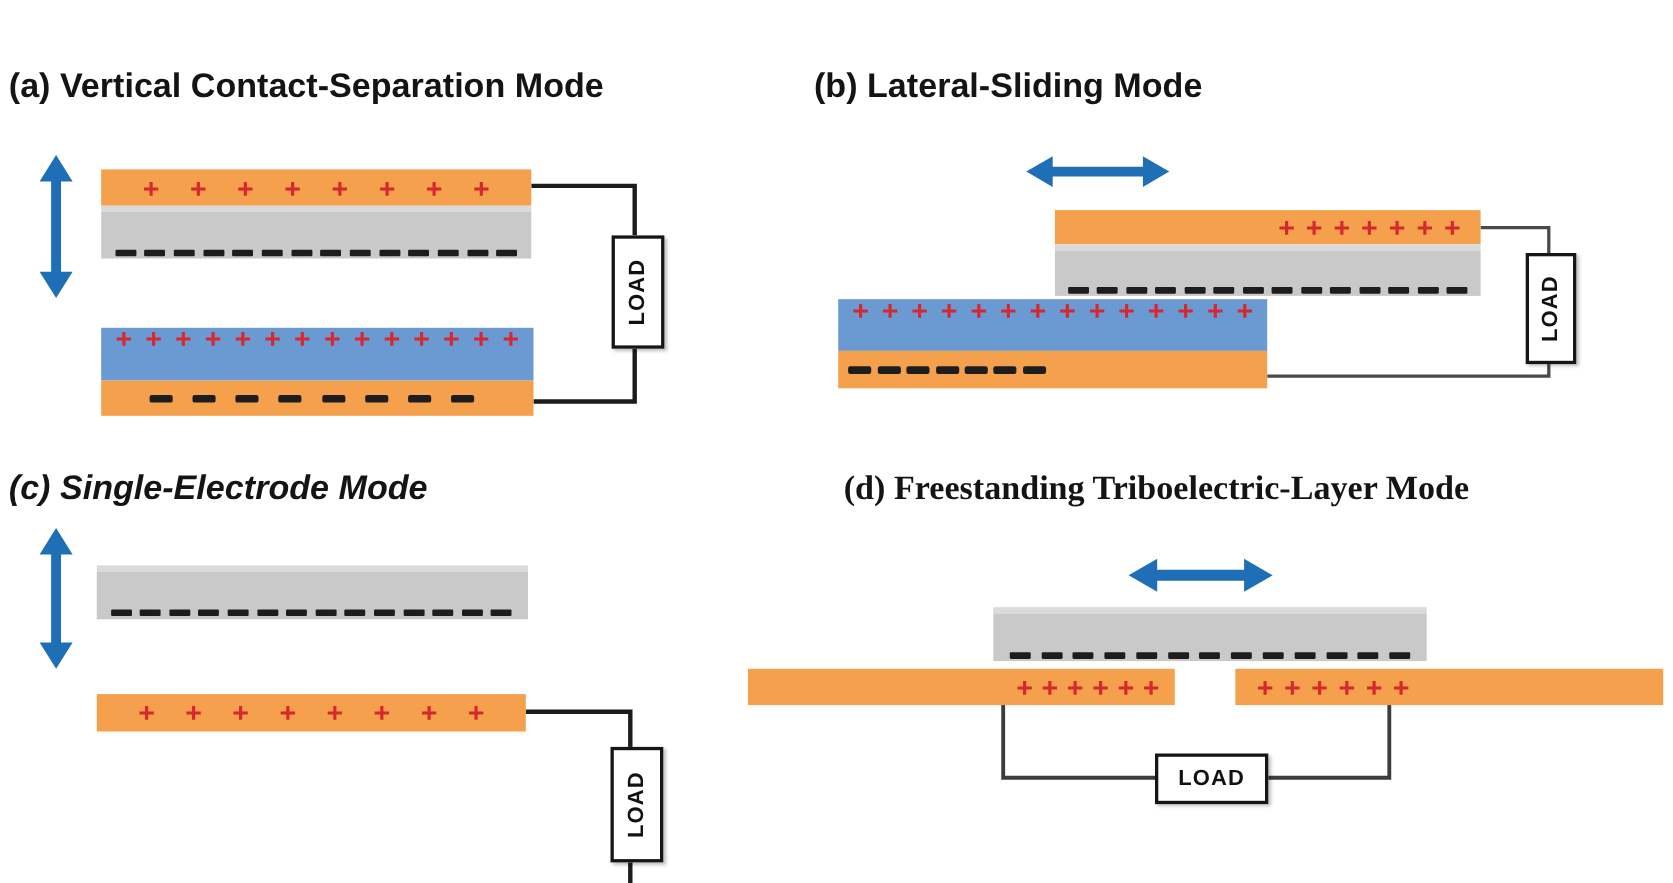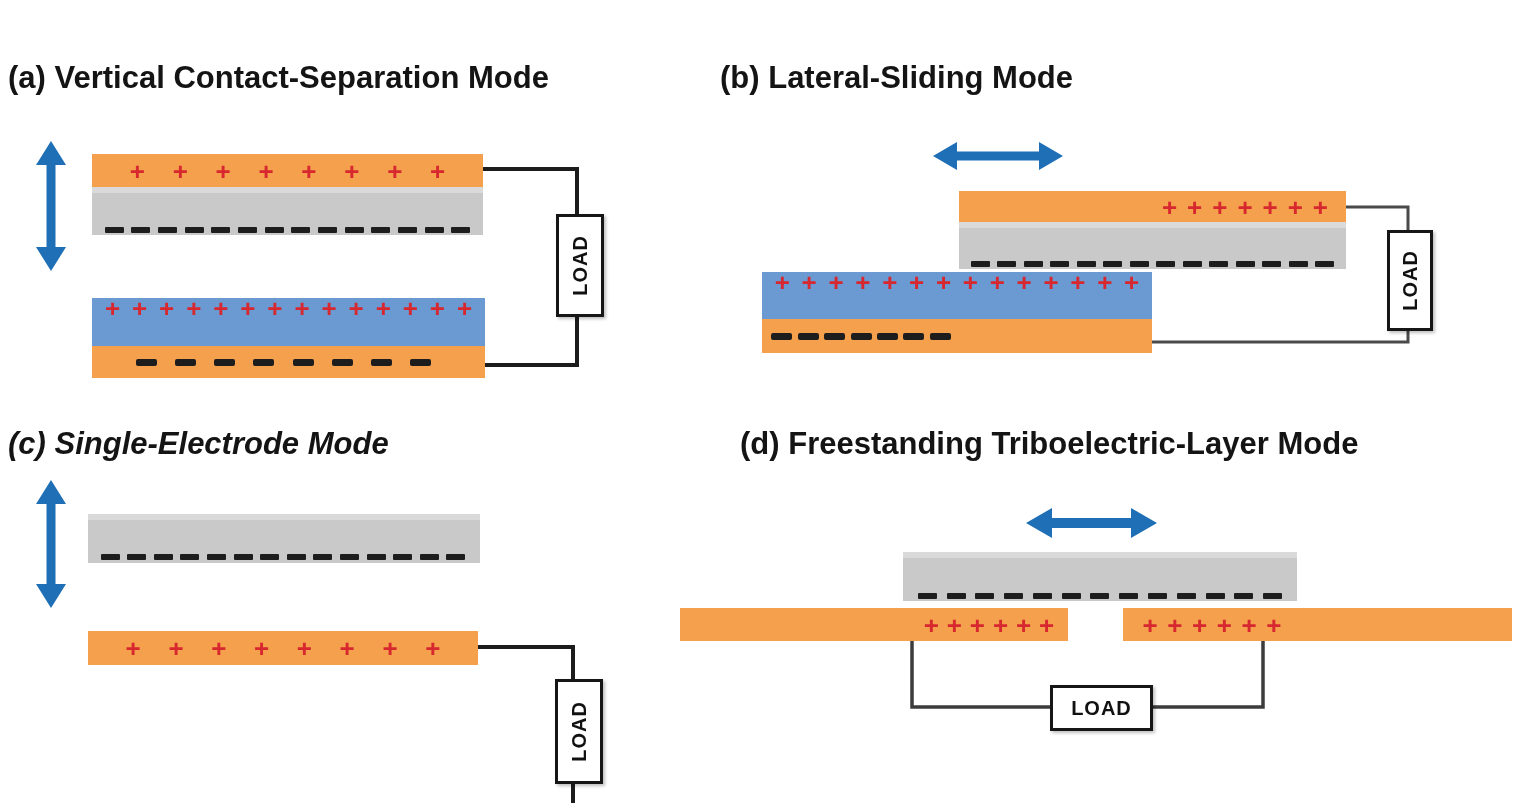--- a/index.html
+++ b/index.html
@@ -113,21 +113,21 @@
           <span class="minus-bar"></span>
           <span class="minus-bar"></span>
         </div>
     </div>
     <div class="load-box vertical" style="left:556px;top:176px;width:42px;height:97px;">
       <span>LOAD</span>
     </div>
   </div>
 
   <div>
-    <div class="panel-title" style="left:720px;top:22px;">(b) Lateral-Sliding Mode</div>
+    <div class="panel-title" style="left:740px;top:22px;">(b) Lateral-Sliding Mode</div>
 
     <div class="bar orange" style="left:959px;top:153px;width:387px;height:31px;">
       <div class="charge-row" style="right:8px;width:186px;top:0;bottom:0;">
           <span class="plus">+</span>
           <span class="plus">+</span>
           <span class="plus">+</span>
           <span class="plus">+</span>
           <span class="plus">+</span>
           <span class="plus">+</span>
           <span class="plus">+</span>
@@ -217,21 +217,21 @@
           <span class="plus">+</span>
           <span class="plus">+</span>
         </div>
     </div>
     <div class="load-box vertical" style="left:555px;top:641px;width:42px;height:99px;">
       <span>LOAD</span>
     </div>
   </div>
 
   <div>
-    <div class="panel-title" style="left:740px;top:388px;">(d) Freestanding Triboelectric-Layer Mode</div>
+    <div class="panel-title" style="left:767px;top:388px;font-family:Liberation Serif, serif;">(d) Freestanding Triboelectric-Layer Mode</div>
 
     <div class="bar gray" style="left:903px;top:514px;width:394px;height:49px;">
       <div class="charge-row dash-row" style="left:5px;right:5px;bottom:1px;height:8px;">
           <span class="minus-bar"></span>
           <span class="minus-bar"></span>
           <span class="minus-bar"></span>
           <span class="minus-bar"></span>
           <span class="minus-bar"></span>
           <span class="minus-bar"></span>
           <span class="minus-bar"></span>

